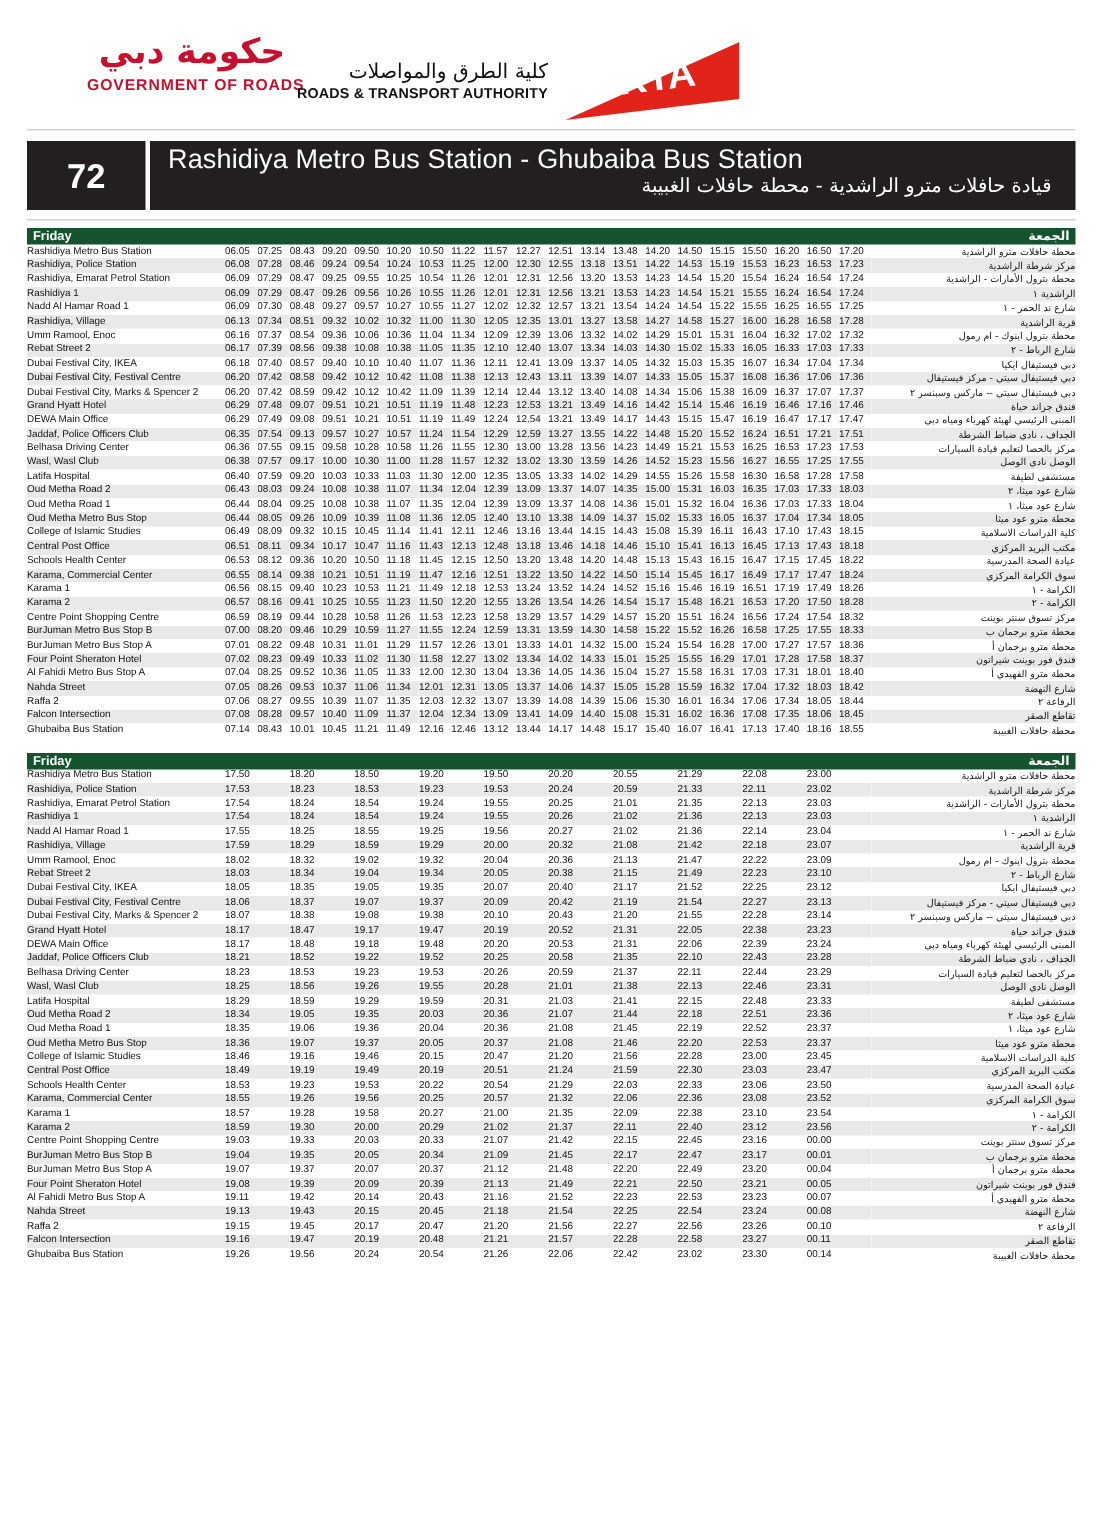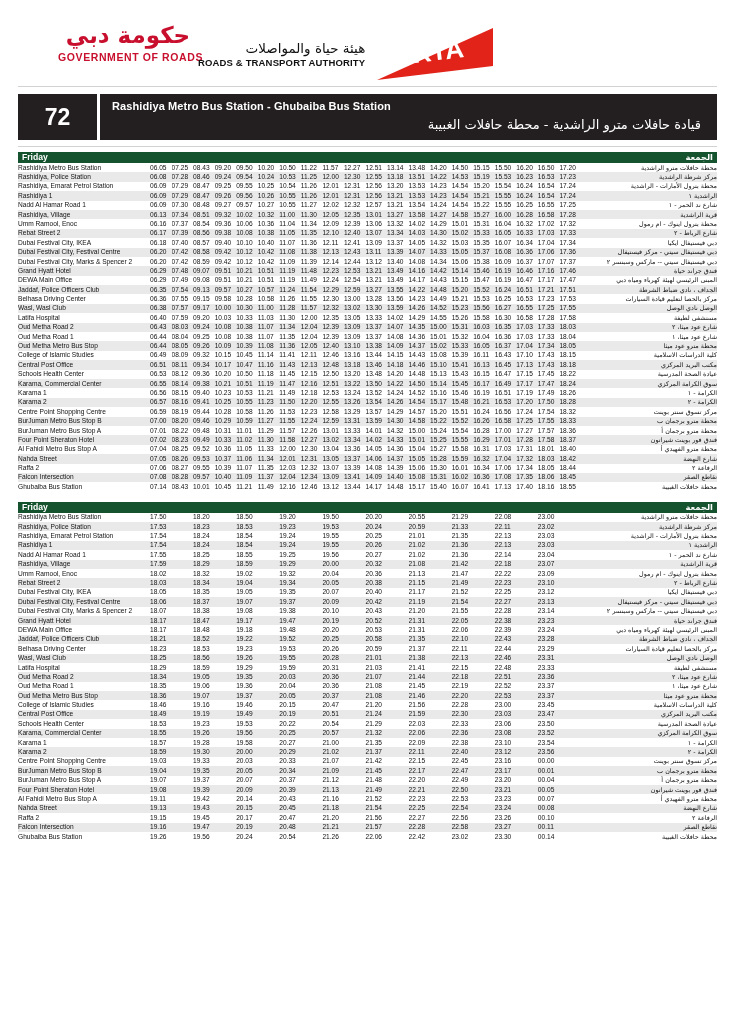--- a/index.html
+++ b/index.html
@@ -110,22 +110,22 @@
     font-weight: bold;
     border-right: 3px solid #ffffff;
     box-sizing: border-box;
   }
   .route-names {
     flex: 1;
     padding: 3px 12px 0 12px;
     box-sizing: border-box;
   }
   .route-en {
-    font-size: 11px;
-    font-weight: bold;
+    font-size: 18px;
+    font-weight: normal;
     line-height: 18px;
     letter-spacing: 0.1px;
   }
   .route-ar {
     font-family: "DejaVu Sans", sans-serif;
     font-size: 13px;
     line-height: 19px;
     text-align: right;
     direction: rtl;
     padding-right: 4px;
@@ -200,21 +200,21 @@
 
   <div class="masthead">
 
     <div class="gov-logo">
       <div class="gov-arabic">حكومة دبي</div>
       <div class="gov-en">GOVERNMENT OF ROADS</div>
     </div>
 
     <div class="rta-block">
       <div class="rta-text">
-        <div class="rta-ar">هيئة حياة والمواصلات</div>
+        <div class="rta-ar">كلية الطرق والمواصلات</div>
         <div class="rta-en">ROADS &amp; TRANSPORT AUTHORITY</div>
       </div>
       <div class="rta-mark">
         <svg width="118" height="56" viewBox="0 0 118 56">
           <polygon points="118,2 118,40 2,54" fill="#e2231a"></polygon>
           <text x="64" y="34" font-family="Liberation Sans, sans-serif" font-size="26" font-weight="bold" fill="#ffffff" text-anchor="middle" transform="rotate(-7 64 34)">RTA</text>
         </svg>
       </div>
     </div>
   </div>

